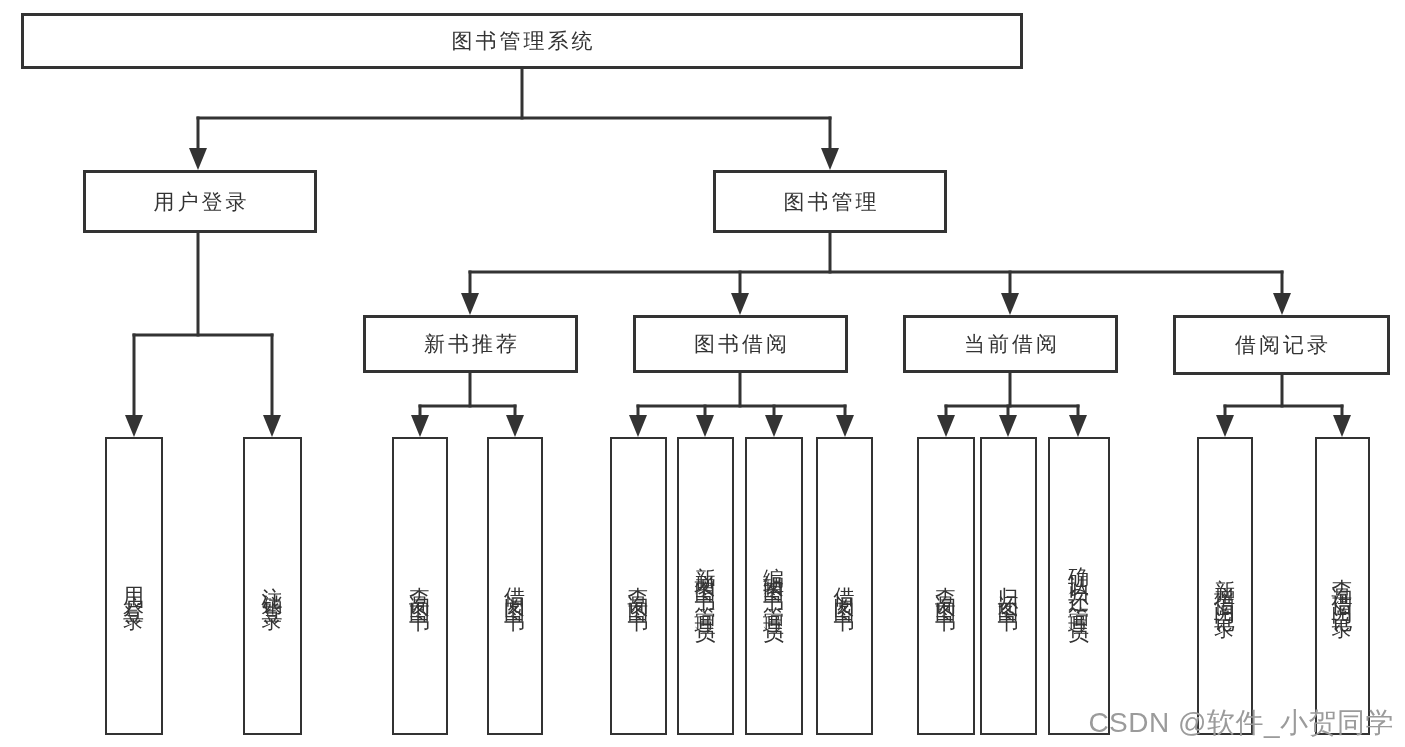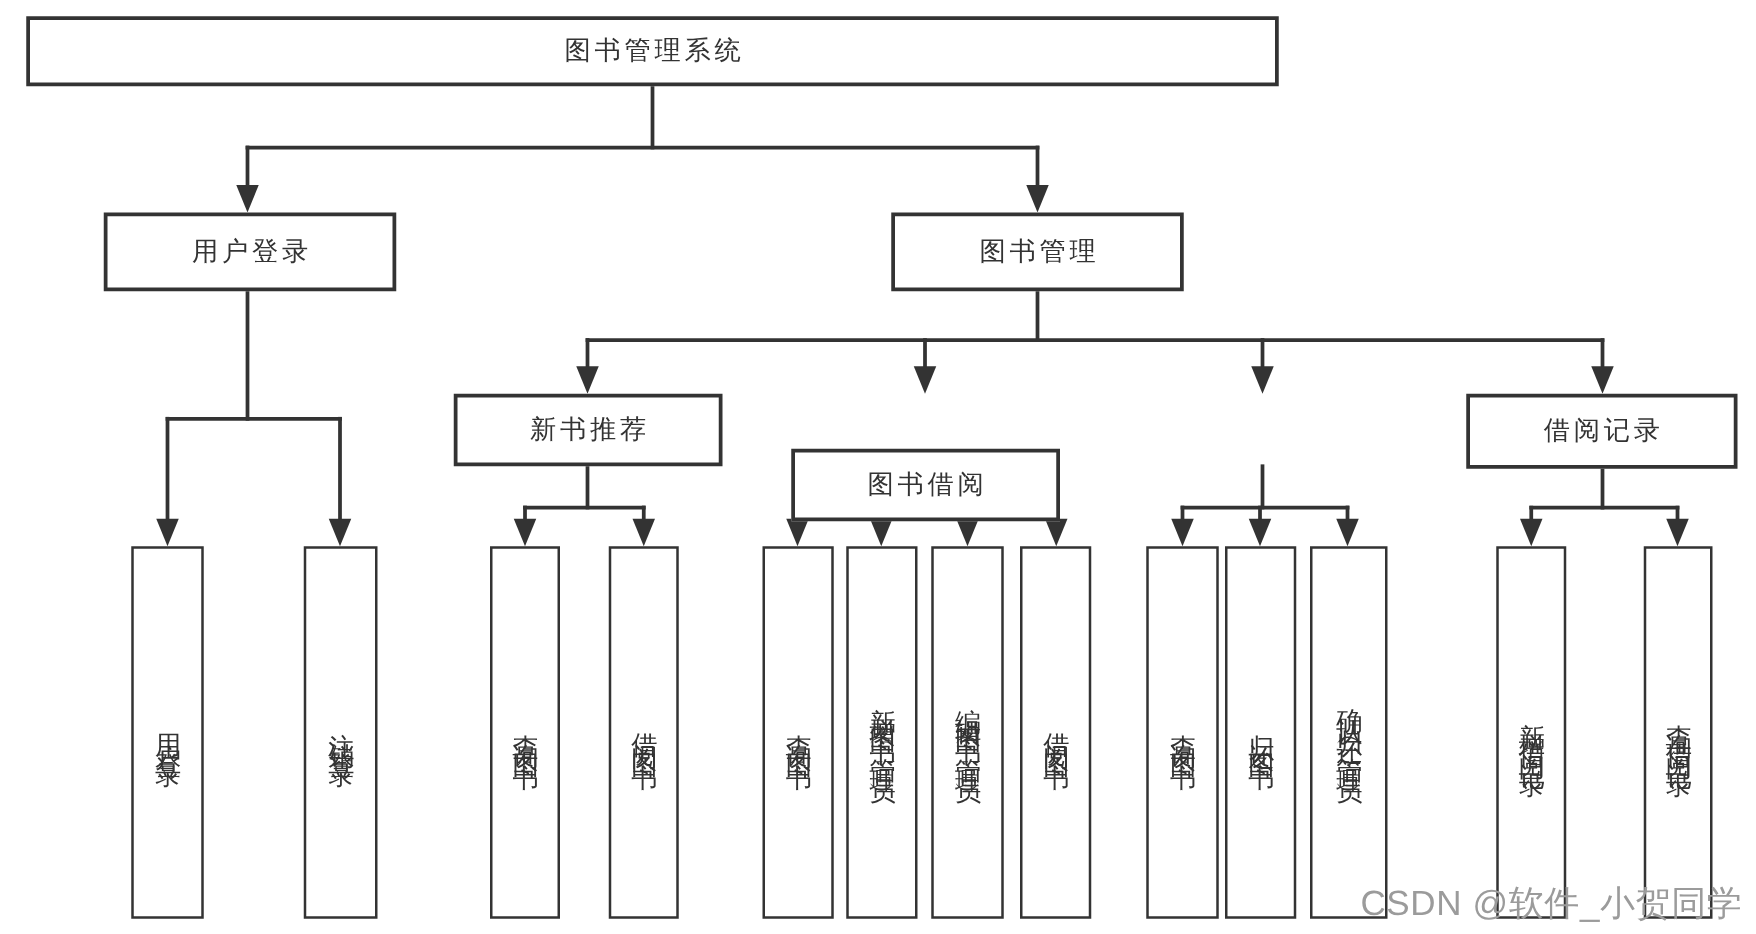--- a/index.html
+++ b/index.html
@@ -126,22 +126,25 @@
   <div class="node h" style="left:83px; top:170px; width:234px; height:63px;">
     <span class="lbl">用户登录</span>
   </div>
   <div class="node h" style="left:363px; top:315px; width:215px; height:58px;">
     <span class="lbl">新书推荐</span>
   </div>
 
   <div class="node h" style="left:713px; top:170px; width:234px; height:63px;">
     <span class="lbl">图书管理</span>
   </div>
-  <div class="node h" style="left:633px; top:315px; width:215px; height:58px;margin-top:44px;">
+  <div class="node h" style="left:633px; top:315px; width:215px; height:58px;">
     <span class="lbl">图书借阅</span>
+  </div>
+  <div class="node h" style="left:903px; top:315px; width:215px; height:58px;">
+    <span class="lbl">当前借阅</span>
   </div>
   <div class="node h" style="left:1173px; top:315px; width:217px; height:60px;">
     <span class="lbl">借阅记录</span>
   </div>
 
   <div class="node v leaf" style="left:105px; top:437px; width:58px; height:298px;">
     <span class="lbl">用户登录</span>
   </div>
   <div class="node v leaf" style="left:243px; top:437px; width:59px; height:298px;">
     <span class="lbl">注销登录</span>

